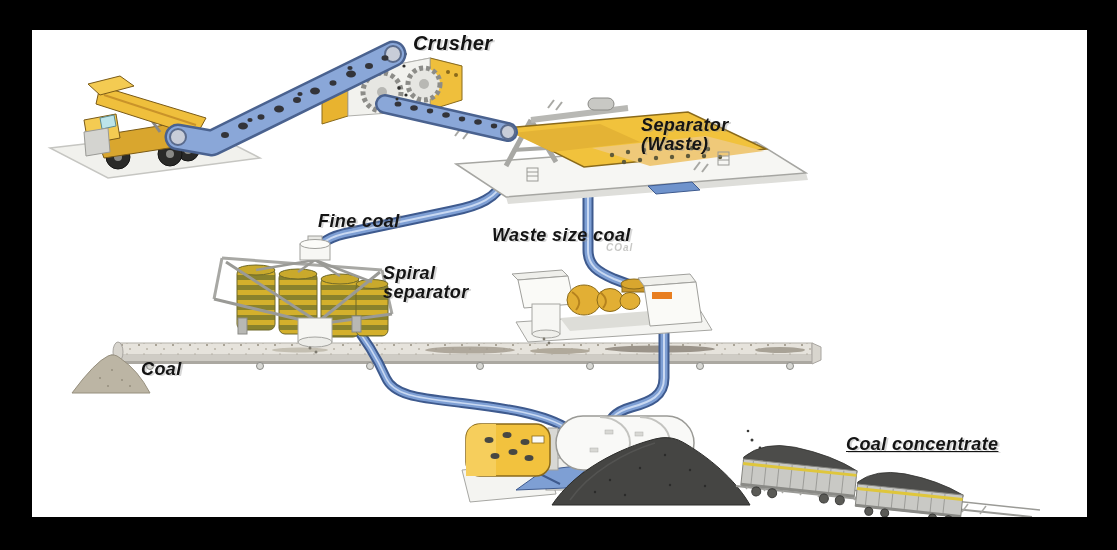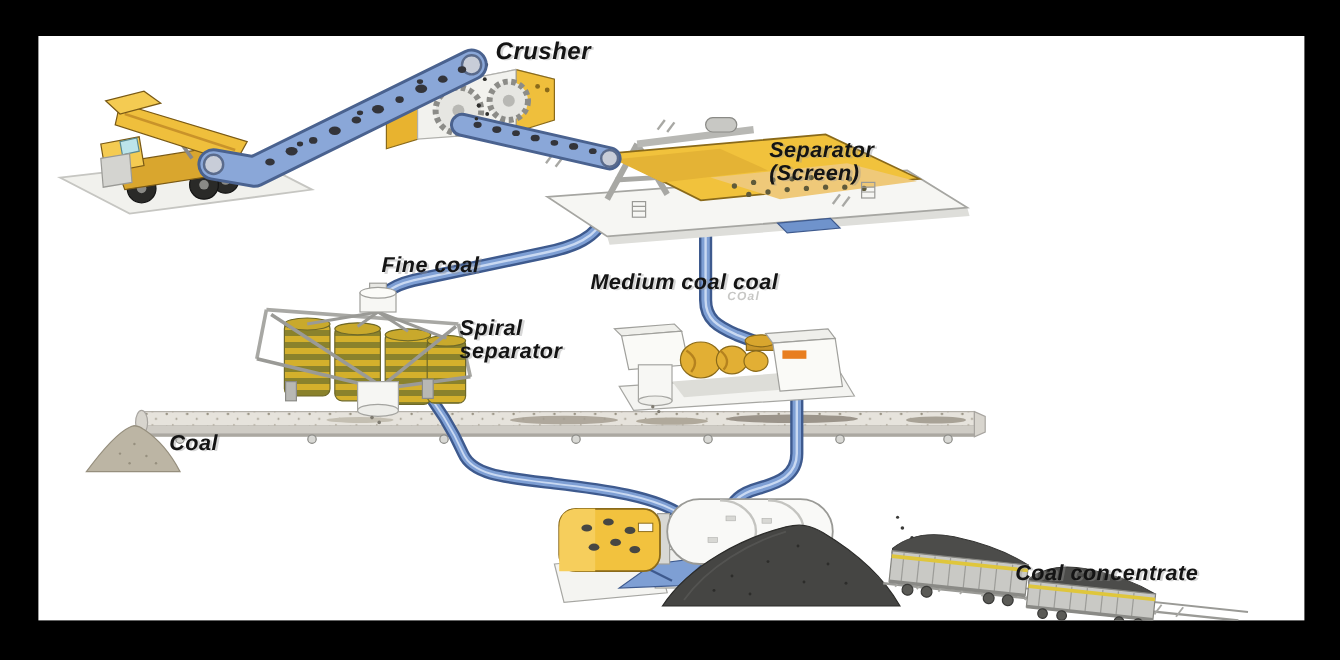--- a/index.html
+++ b/index.html
@@ -435,32 +435,32 @@
     </g>
   </g>
 
   </g>
 </svg>
 
 <div class="lbl big" style="left:413px;top:33px;">Crusher</div>
 
 <div class="lbl" style="left:641px;top:116px;">
   <div>Separator</div>
-  <div>(Screen)</div>
+  <div>(Waste)</div>
 </div>
 
 <div class="lbl" style="left:318px;top:212px;">Fine coal</div>
 
-<div class="lbl" style="left:492px;top:226px;">Medium coal coal</div>
+<div class="lbl" style="left:492px;top:226px;">Waste size coal</div>
 <div class="lbl ghost" style="left:606px;top:243px;">COal</div>
 
 <div class="lbl" style="left:383px;top:264px;">
   <div>Spiral</div>
   <div>separator</div>
 </div>
 
 
 <div class="lbl" style="left:141px;top:360px;">Coal</div>
 
 
-<div class="lbl" style="left:846px;top:468px;">Coal concentrate</div>
+<div class="lbl" style="left:846px;top:435px;text-decoration:underline;">Coal concentrate</div>
 
 </div>
 
 </body></html>

